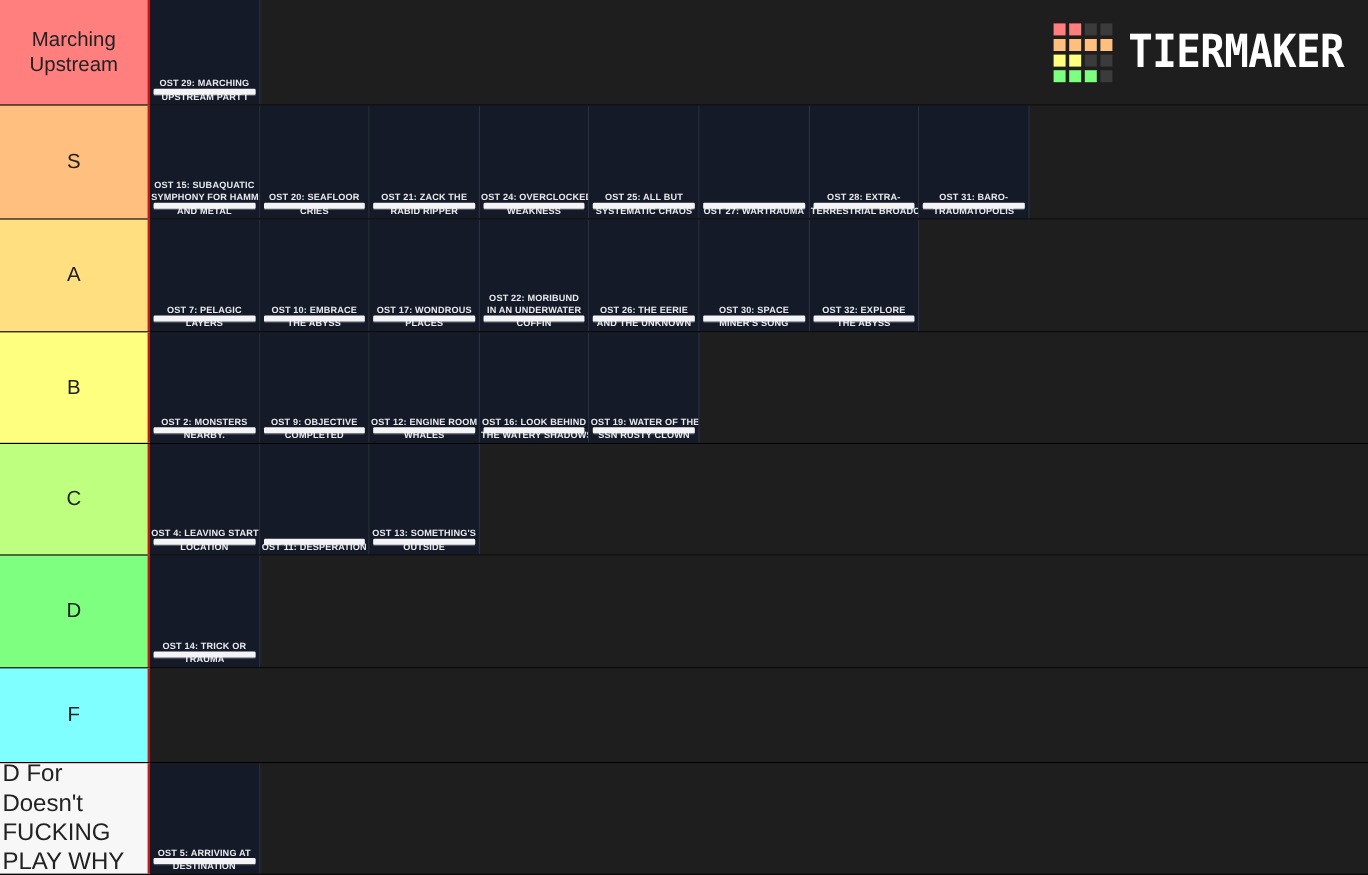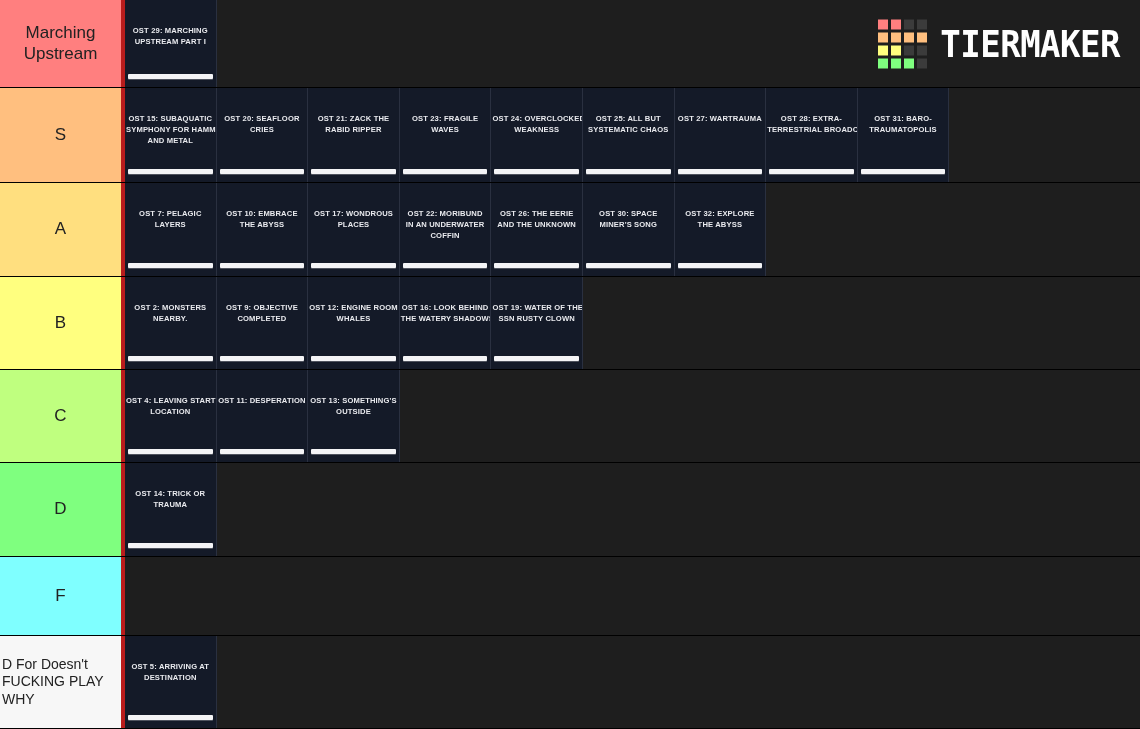--- a/index.html
+++ b/index.html
@@ -37,29 +37,29 @@
     min-width: 125px;
     flex: none;
     display: flex;
     align-items: center;
     justify-content: center;
     text-align: center;
     color: #222;
     font-size: 17px;
     line-height: 1.22;
     padding: 4px 6px;
-    border-right: 4px solid #b91c1c;
+    border-right: 2px solid #b91c1c;
     word-break: break-word;
     overflow: hidden;
   }
 
   .tier-label.long-label {
     justify-content: flex-start;
     text-align: left;
-    font-size: 14px;
+    font-size: 20px;
     padding-left: 2px;
   }
 
   .tier-items {
     flex: 1 1 auto;
     display: flex;
     flex-direction: row;
     align-items: stretch;
     background: #1e1e1e;
     overflow: hidden;
@@ -70,21 +70,21 @@
   .card {
     width: 91.6px;
     min-width: 91.6px;
     flex: none;
     background: #141a28;
     border-right: 1px solid #2a3040;
     position: relative;
     display: flex;
     flex-direction: column;
     align-items: center;
-    justify-content: flex-start;
+    justify-content: flex-end;
     overflow: hidden;
   }
 
   .card-title {
     margin-top: 26px;
     width: 100%;
     padding: 0 1px;
     text-align: center;
     color: #e9eaee;
     font-family: "Liberation Sans Narrow", "Liberation Sans", sans-serif;
@@ -197,27 +197,20 @@
         </div>
         <div class="card">
           <div class="card-title">
             <div>OST 21: ZACK THE</div>
             <div>RABID RIPPER</div>
           </div>
           <div class="card-player"></div>
         </div>
         <div class="card">
           <div class="card-title">
-            <div>OST 23: FRAGILE</div>
-            <div>WAVES</div>
-          </div>
-          <div class="card-player"></div>
-        </div>
-        <div class="card">
-          <div class="card-title">
             <div>OST 24: OVERCLOCKED</div>
             <div>WEAKNESS</div>
           </div>
           <div class="card-player"></div>
         </div>
         <div class="card">
           <div class="card-title">
             <div>OST 25: ALL BUT</div>
             <div>SYSTEMATIC CHAOS</div>
           </div>

